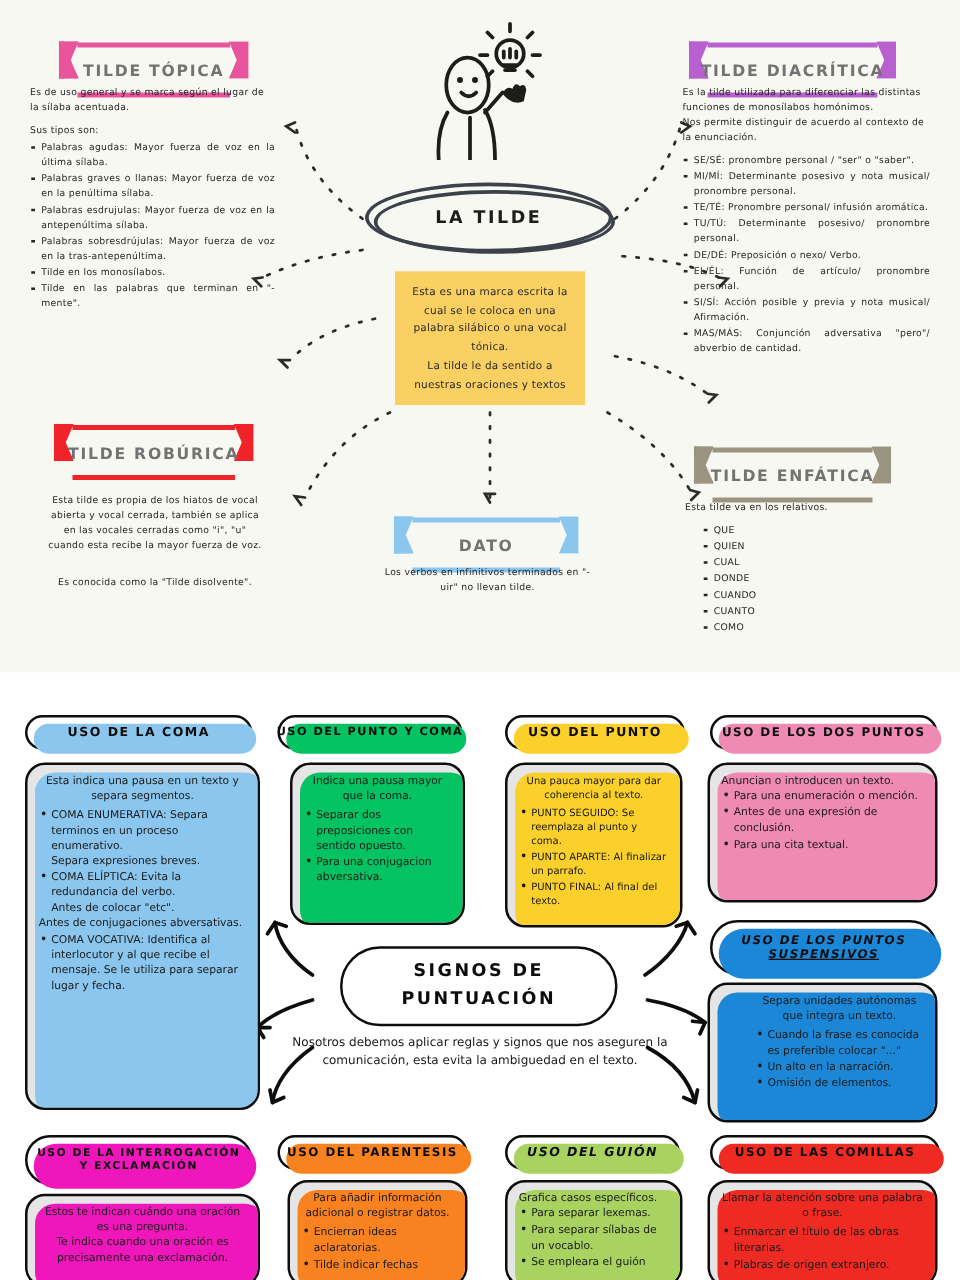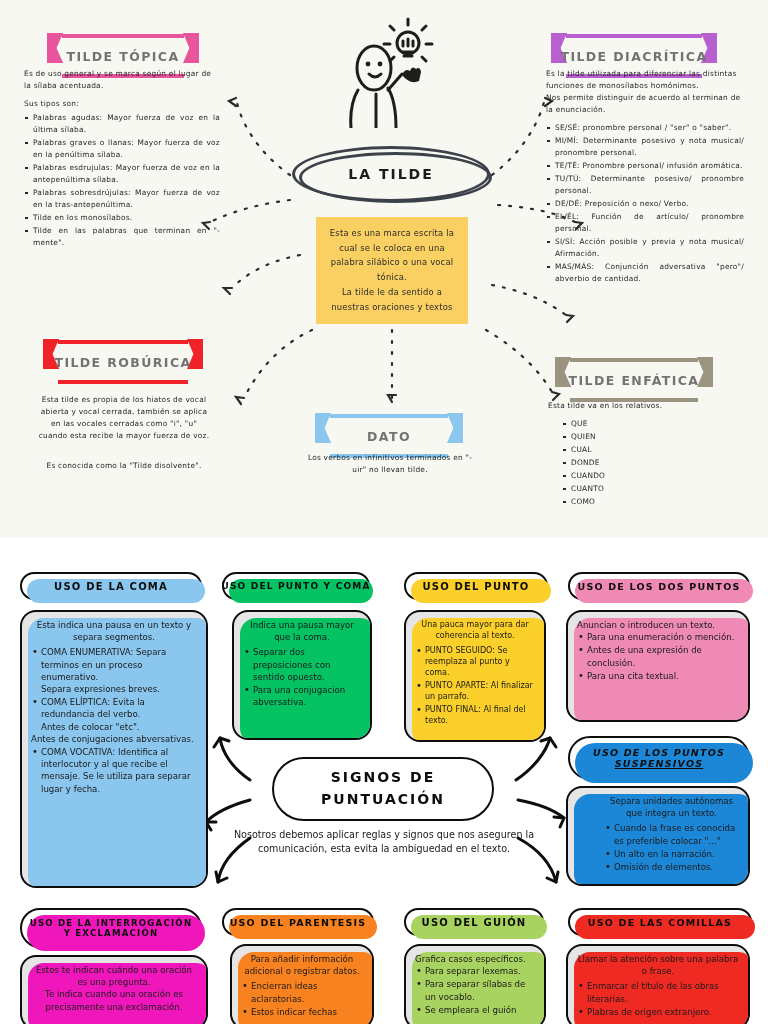--- a/index.html
+++ b/index.html
@@ -238,21 +238,21 @@
     <div class="body-text center" style="left:302px; top:452px; width:176px;">Los verbos en infinitivos terminados en "-uir" no llevan tilde.</div>
 
     <div class="ribbon" style="--rc:#b860cf; left:566px; top:34px; width:136px;">
       <span class="rb-l"></span>
       <span class="rb-r"></span>
       <span class="rb-body"></span>
       <span class="rb-label">TILDE DIACRÍTICA</span>
     </div>
     <div class="body-text" style="left:546px; top:68px; width:198px;">
       <div class="lead" style="white-space:pre-line;">Es la tilde utilizada para diferenciar las distintas funciones de monosílabos homónimos.
-Nos permite distinguir de acuerdo al terminan de la enunciación.</div>
+Nos permite distinguir de acuerdo al contexto de la enunciación.</div>
       <ul>
         <li>SE/SÉ: pronombre personal / "ser" o "saber".</li>
         <li>MI/MÍ: Determinante posesivo y nota musical/ pronombre personal.</li>
         <li>TE/TÉ: Pronombre personal/ infusión aromática.</li>
         <li>TU/TÚ: Determinante posesivo/ pronombre personal.</li>
         <li>DE/DÉ: Preposición o nexo/ Verbo.</li>
         <li>EL/ÉL: Función de artículo/ pronombre personal.</li>
         <li>SI/SÍ: Acción posible y previa y nota musical/ Afirmación.</li>
         <li>MAS/MÁS: Conjunción adversativa "pero"/ abverbio de cantidad.</li>
       </ul>
@@ -355,21 +355,21 @@
       <li>Antes de una expresión de conclusión.</li>
       <li>Para una cita textual.</li>
     </ul>
   </div>
 
   <div class="pill" style="--sc:#1c87d6; left:568px; top:736px; width:182px; height:44px;font-style:italic;">
     <span class="shadow"></span>
     <span style="font-size:9.5px">USO DE LOS PUNTOS</span>
     <span style="font-size:9.5px; text-decoration:underline">SUSPENSIVOS</span>
   </div>
-  <div class="card" style="--sc:#1c87d6; left:566px; top:786px; width:184px; height:100px;padding-left:36px;">
+  <div class="card" style="--sc:#1c87d6; left:566px; top:786px; width:184px; height:112px;padding-left:36px;">
     <span class="shadow"></span>
     <p class="intro">Separa unidades autónomas que integra un texto.</p>
     <ul>
       <li>Cuando la frase es conocida es preferible colocar "..."</li>
       <li>Un alto en la narración.</li>
       <li>Omisión de elementos.</li>
     </ul>
   </div>
 
   <div id="punt-core">
@@ -391,25 +391,25 @@
 
   <div class="pill" style="--sc:#f98220; left:222px; top:908px; width:152px; height:28px;">
     <span class="shadow"></span>
     <span style="font-size:9.5px">USO DEL PARENTESIS</span>
   </div>
   <div class="card" style="--sc:#f98220; left:230px; top:944px; width:144px; height:86px;">
     <span class="shadow"></span>
     <p class="intro">Para añadir información adicional o registrar datos.</p>
     <ul>
       <li>Encierran ideas aclaratorias.</li>
-      <li>Estos indicar fechas</li>
-    </ul>
-  </div>
-
-  <div class="pill" style="--sc:#a9d361; left:404px; top:908px; width:140px; height:28px;">
+      <li>Tilde indicar fechas</li>
+    </ul>
+  </div>
+
+  <div class="pill" style="--sc:#a9d361; left:404px; top:908px; width:140px; height:28px;font-style:italic;">
     <span class="shadow"></span>
     <span>USO DEL GUIÓN</span>
   </div>
   <div class="card" style="--sc:#a9d361; left:404px; top:944px; width:142px; height:86px;">
     <span class="shadow"></span>
     <p>Grafica casos específicos.</p>
     <ul>
       <li>Para separar lexemas.</li>
       <li>Para separar sílabas de un vocablo.</li>
       <li>Se empleara el guión</li>

